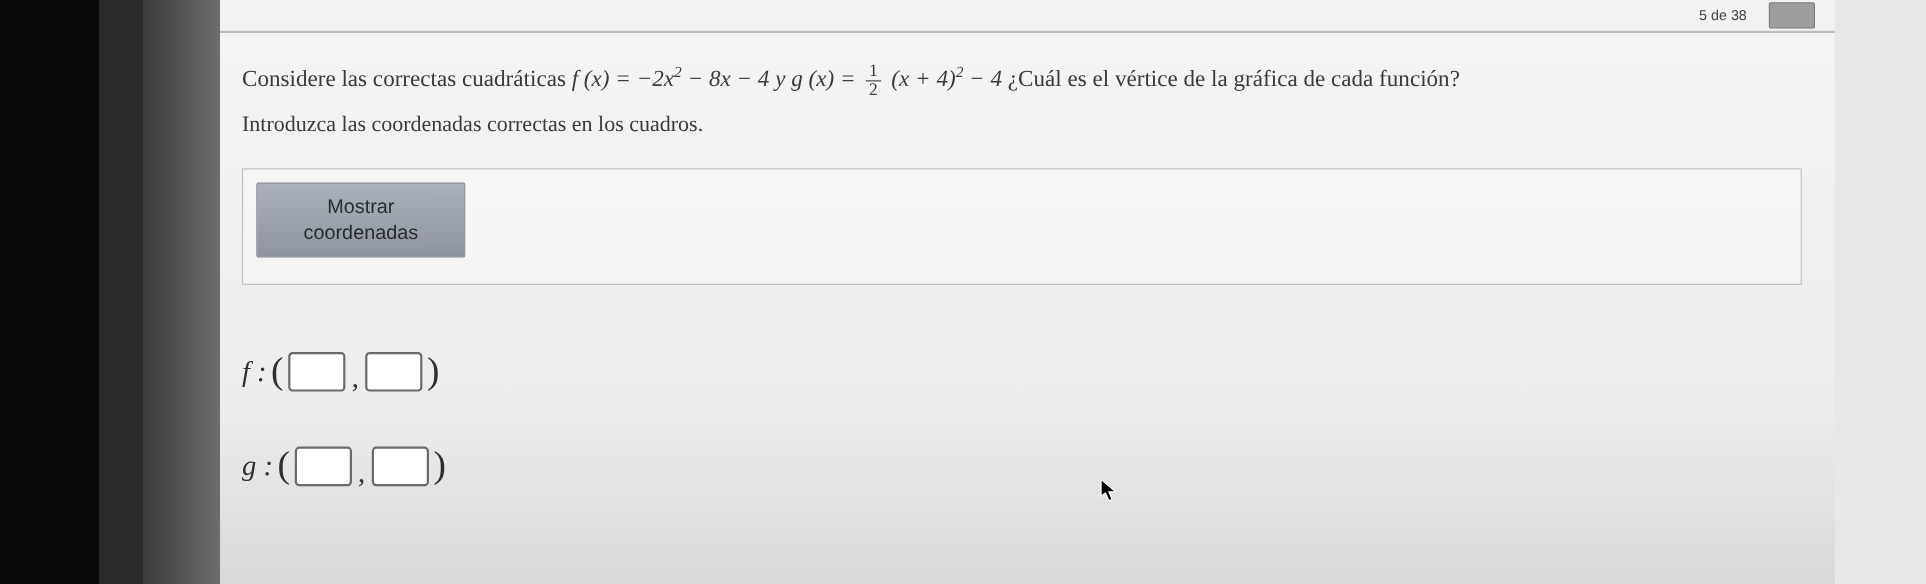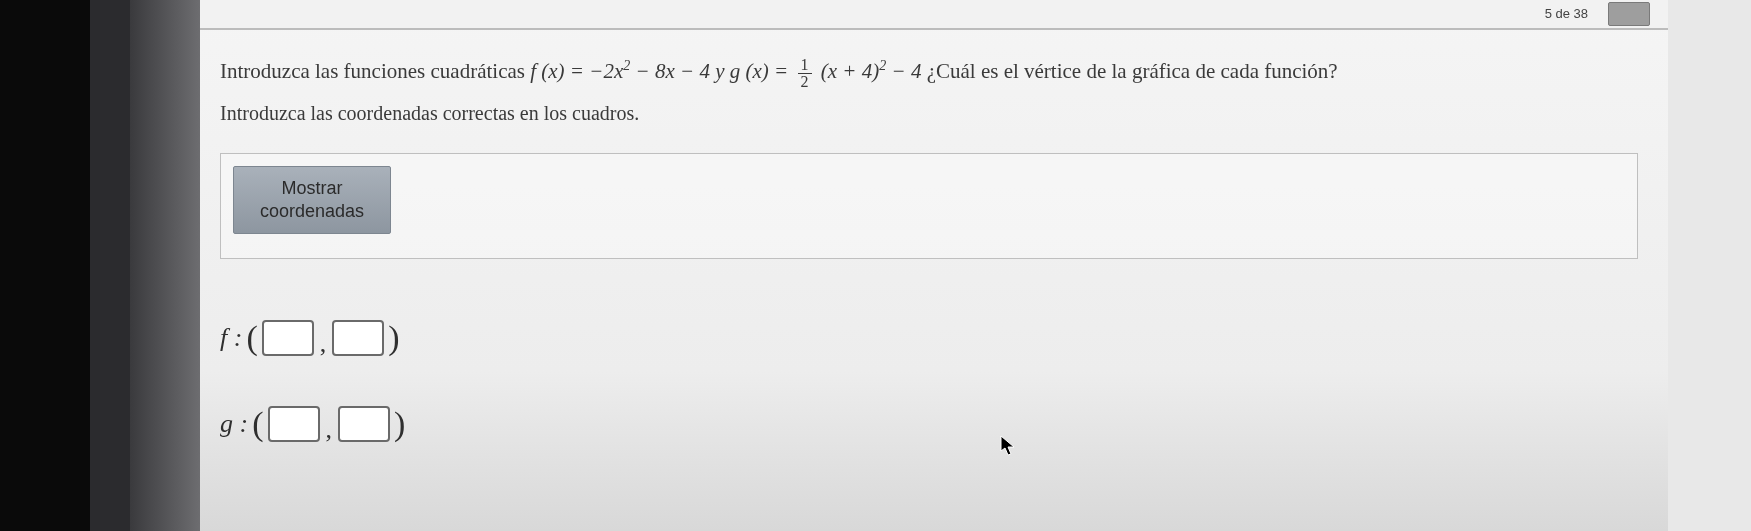--- a/index.html
+++ b/index.html
@@ -16,21 +16,21 @@
   .content{position:absolute;left:220px;right:30px;top:55px}
   .question{font-size:21px;color:#3a3a3a;line-height:1.6}
   .math{font-style:italic;font-family:Liberation Serif, serif}
   .frac{display:inline-block;vertical-align:middle;text-align:center;font-size:16px;line-height:1;margin:0 4px}
   .frac .n{display:block;border-bottom:1px solid #3a3a3a;padding:0 3px}
   .frac .d{display:block;padding:0 3px}
   sup{font-size:14px;vertical-align:super}
   .instr{font-size:20px;color:#3a3a3a;margin-top:12px}
   
   .hintbox{margin-top:28px;border:1px solid #bfbfbf;background:rgba(255,255,255,0.35);padding:12px 12px;min-height:80px}
-  .hintbtn{display:inline-block;background:#9aa3ad;background:linear-gradient(180deg,#a9b1ba 0%,#8d96a0 100%);color:#2b2b2b;padding:10px 26px;font-size:18px;font-family:Arial,sans-serif;border:1px solid #7d8690;border-radius:2px;text-align:center;line-height:1.3;cursor:pointer}
+  .hintbtn{display:inline-block;background:#9aa3ad;background:linear-gradient(180deg,#a9b1ba 0%,#8d96a0 100%);color:#2b2b2b;padding:10px 42px;font-size:18px;font-family:Arial,sans-serif;border:1px solid #7d8690;border-radius:2px;text-align:center;line-height:1.3;cursor:pointer}
   
   .answers{margin-top:60px}
   .ansrow{font-size:26px;font-style:italic;font-family:Georgia,serif;color:#2f2f2f;margin-bottom:48px;display:flex;align-items:center}
   .ansrow .lbl{margin-right:4px}
   .ansrow .paren{font-size:34px;font-style:normal}
   .inputbox{display:inline-block;width:44px;height:30px;border:2px solid #6a6a6a;border-radius:4px;background:#fff;margin:0 4px;font-size:18px;text-align:center;font-family:Arial,sans-serif;font-style:normal}
   .comma{font-style:normal;margin:0 2px;position:relative;top:6px}
   
   .cursor{position:absolute;left:780px;top:380px}
   .cursor svg{width:16px;height:22px}
@@ -44,21 +44,21 @@
   <div class="bezel3"></div>
 
   <div class="topbar">
     <span class="progress">5 de 38</span>
     <div class="menu-box"></div>
   </div>
 
   <div class="content">
 
     <div class="question">
-      <span>Introduzca las funciones cuadráticas </span>
+      <span>Considere las correctas cuadráticas </span>
       <span class="math">f (x)</span>
       <span class="math"> = </span>
       <span class="math"><span>−2x</span><sup>2</sup><span> − 8x − 4</span></span>
       <span class="math">y</span>
       <span class="math">g (x)</span>
       <span class="math"> = </span>
       <span class="frac">
         <span class="n">1</span>
         <span class="d">2</span>
       </span>

